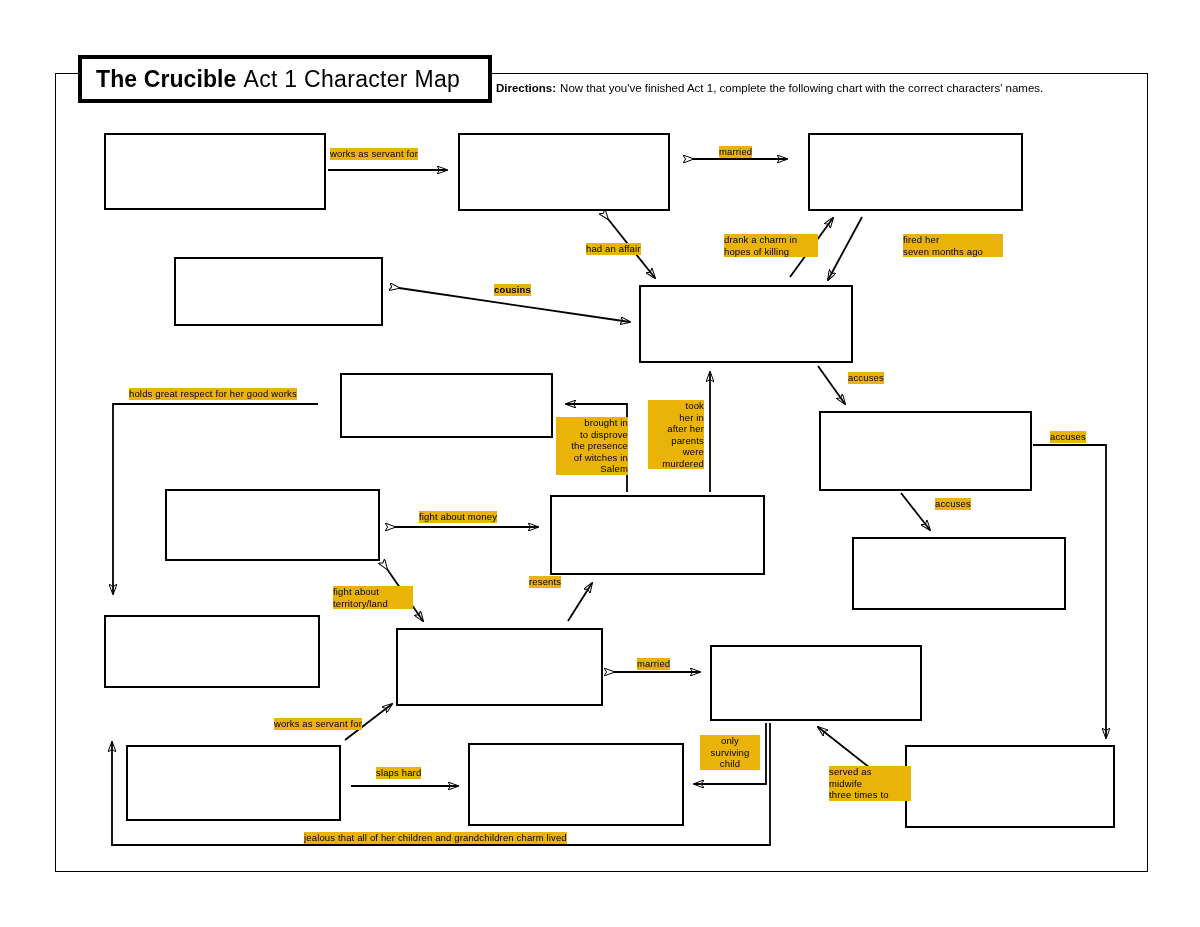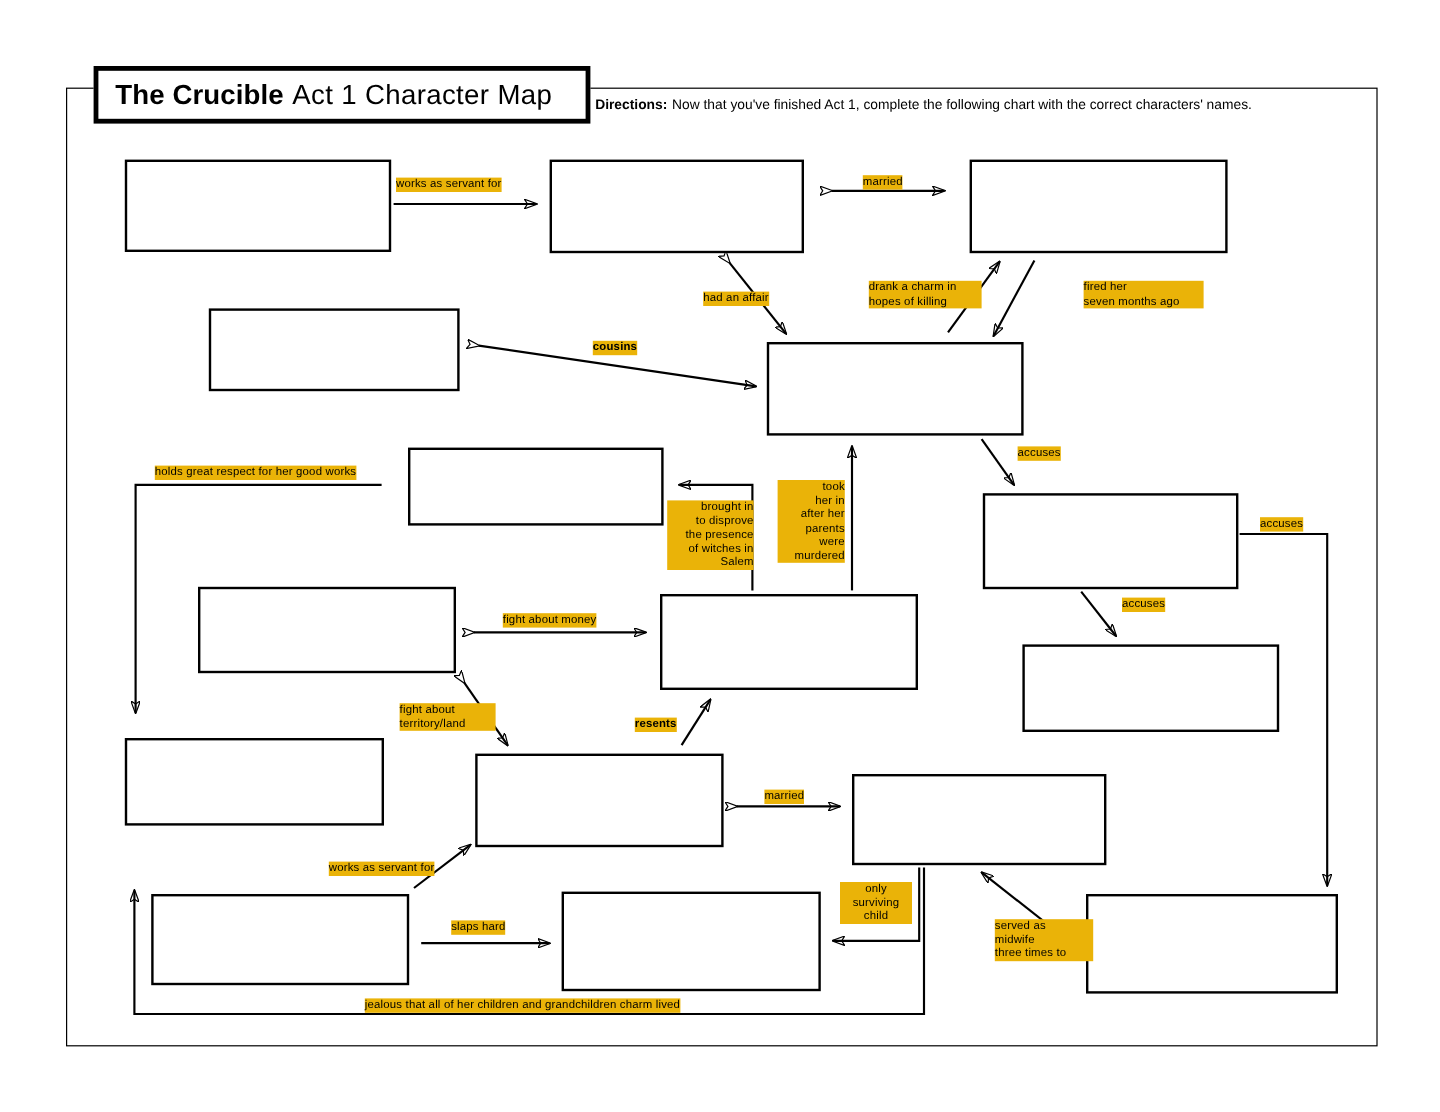--- a/index.html
+++ b/index.html
@@ -170,21 +170,21 @@
 
   <div class="elabel" style="left:129px;top:388px;">holds great respect for her good works</div>
 
   <div class="elabel" style="left:419px;top:511px;">fight about money</div>
 
   <div class="elabel multi lt" style="left:333px;top:586px;width:80px;text-align:left;">
     <div>fight about</div>
     <div>territory/land</div>
   </div>
 
-  <div class="elabel" style="left:529px;top:598px;font-weight:bold;">resents</div>
+  <div class="elabel" style="left:529px;top:576px;">resents</div>
 
   <div class="elabel" style="left:637px;top:658px;">married</div>
 
   <div class="elabel" style="left:274px;top:718px;">works as servant for</div>
 
   <div class="elabel" style="left:376px;top:767px;">slaps hard</div>
 
   <div class="elabel multi rt" style="left:700px;top:735px;width:60px;text-align:center;">
     <div>only</div>
     <div>surviving</div>

